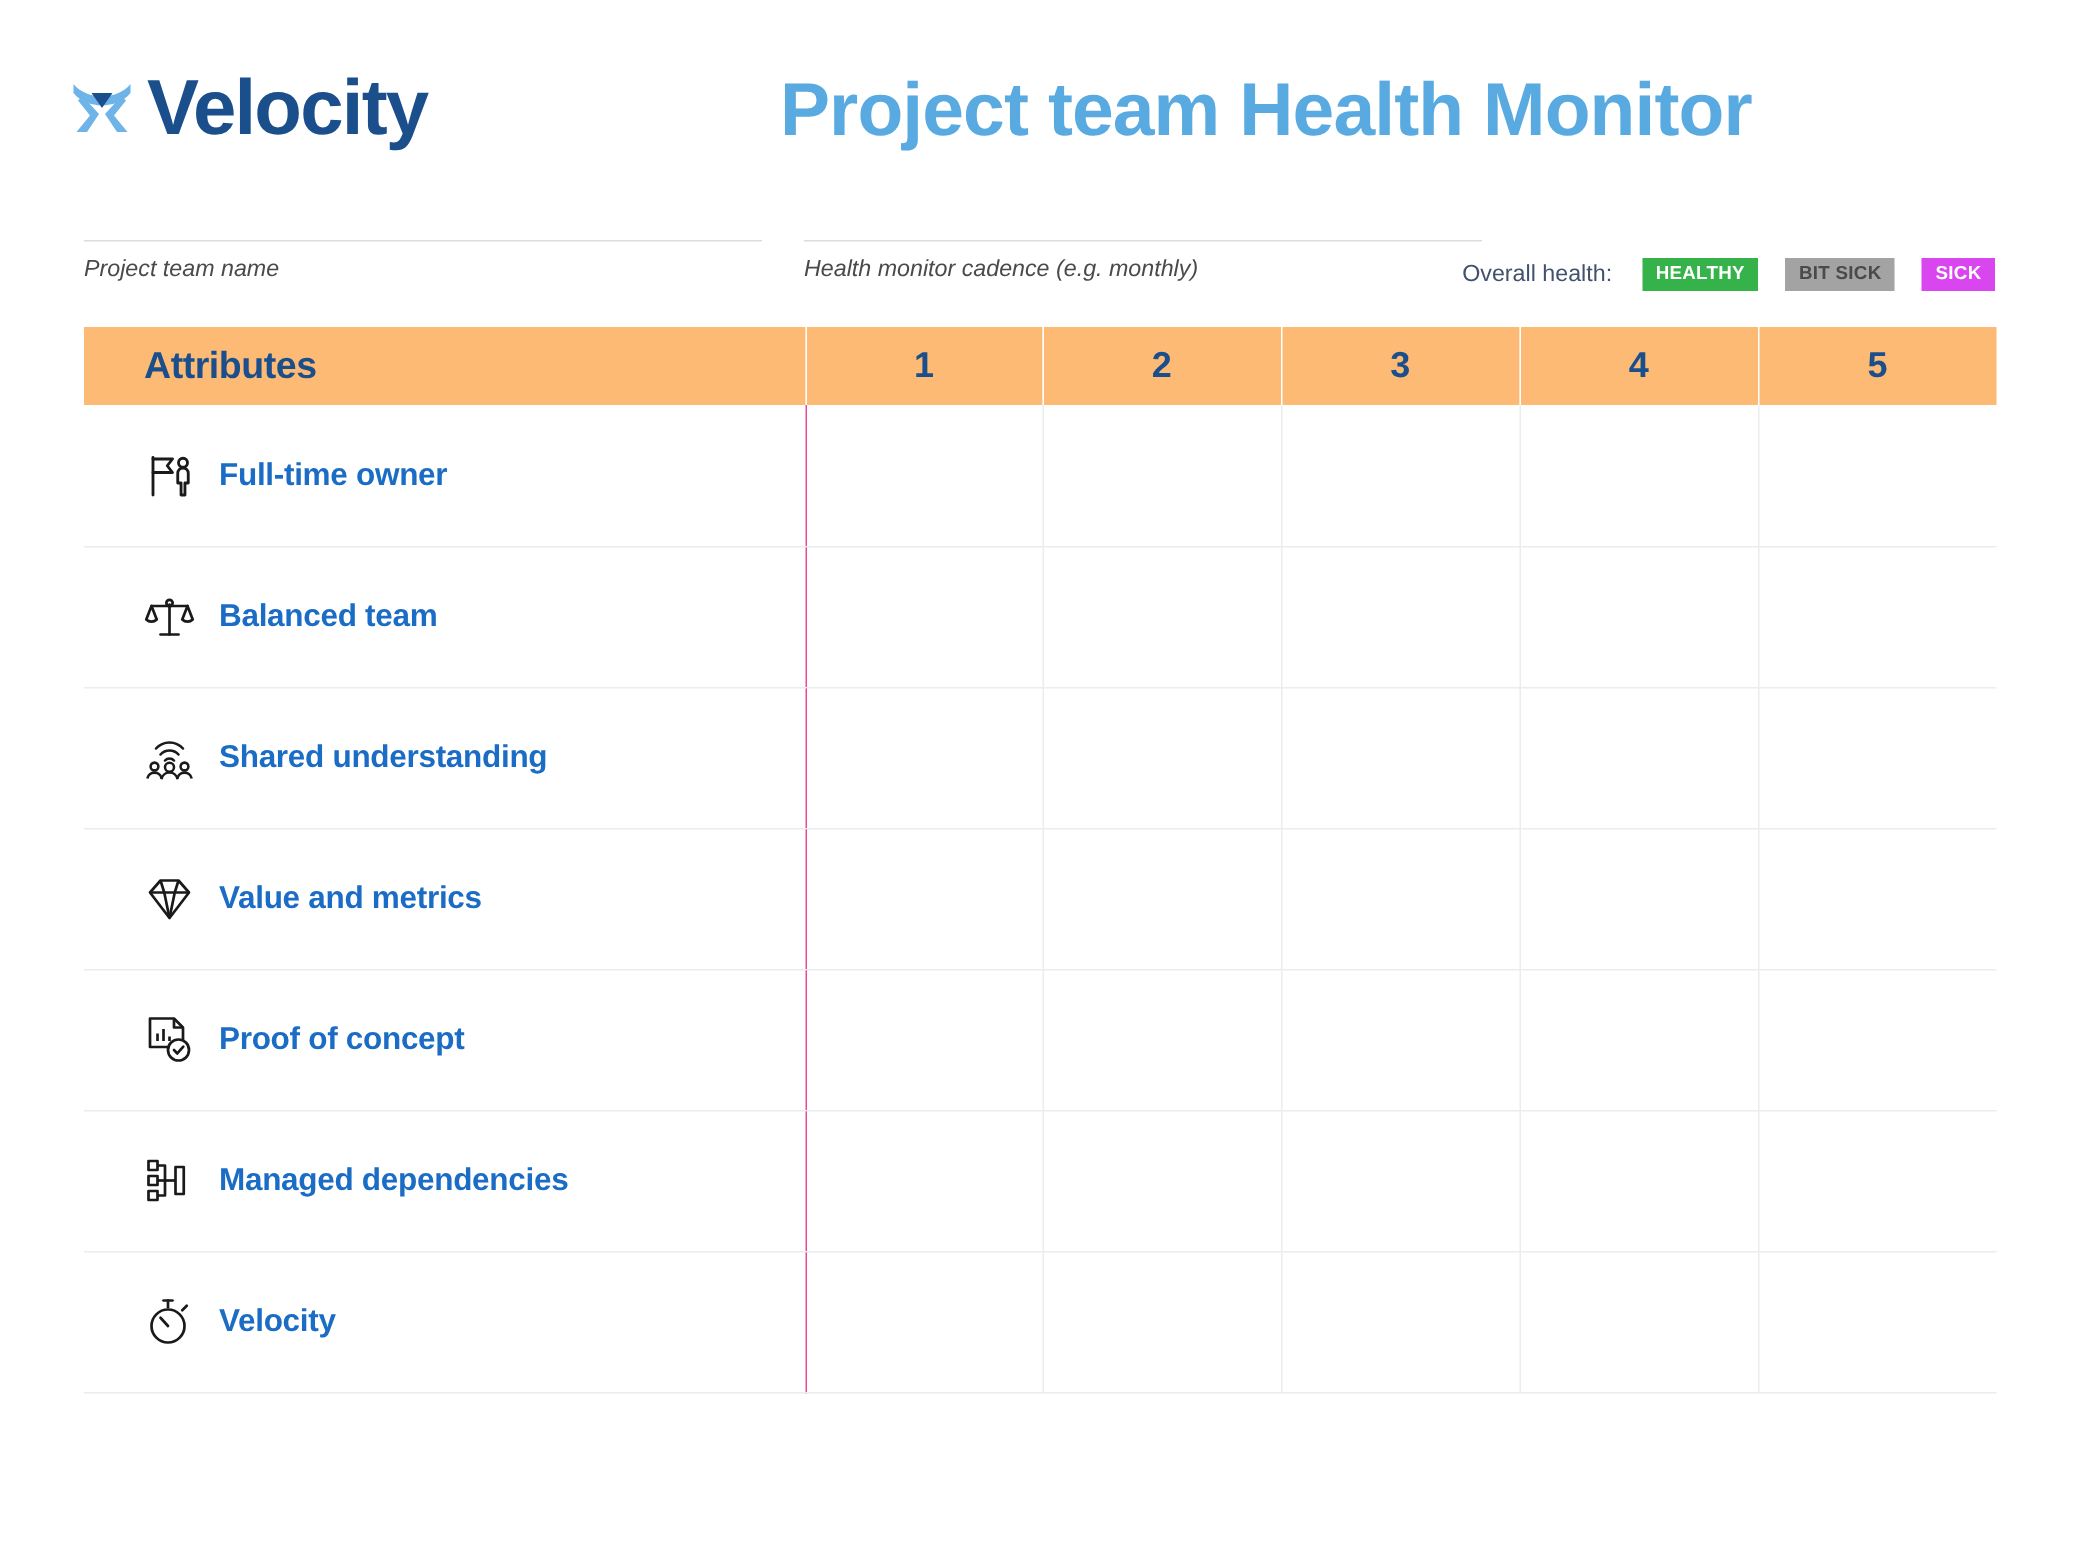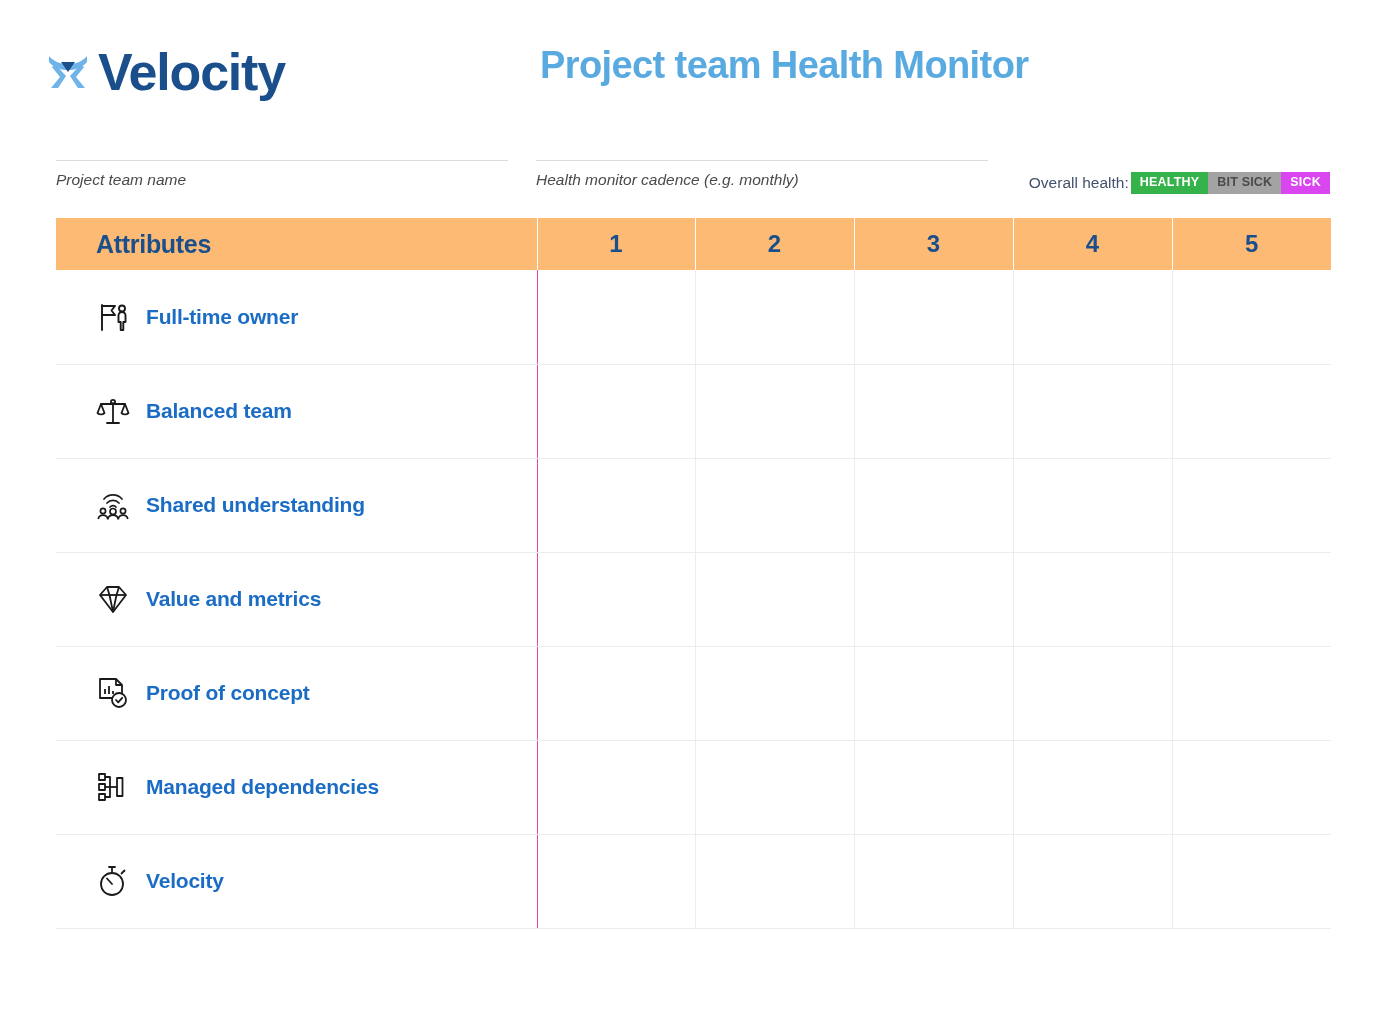--- a/index.html
+++ b/index.html
@@ -41,23 +41,23 @@
   .brand-name {
     font-size: 52px;
     font-weight: bold;
     color: #1b4f8c;
     letter-spacing: -1.2px;
     line-height: 52px;
     font-family: "Liberation Sans", sans-serif;
   }
   .page-title {
     position: absolute;
-    left: 540px;
+    left: 520px;
     top: 44px;
-    font-size: 38px;
+    font-size: 50px;
     font-weight: bold;
     color: #59aae0;
     letter-spacing: -0.6px;
     white-space: nowrap;
     font-family: "Liberation Sans", sans-serif;
   }
 
   
   .form-row {
     position: absolute;
@@ -85,21 +85,21 @@
   }
   #field-team { left: 56px; width: 452px; }
   #field-cadence { left: 536px; width: 452px; }
 
   .health-legend {
     position: absolute;
     right: 70px;
     top: 12px;
     display: flex;
     align-items: center;
-    gap: 0;
+    gap: 18px;
     justify-content: space-between;
   }
   .health-legend-label {
     font-size: 15.5px;
     color: #42526e;
     margin-right: 2px;
     white-space: nowrap;
     font-family: "Liberation Sans", sans-serif;
   }
   .badge {

